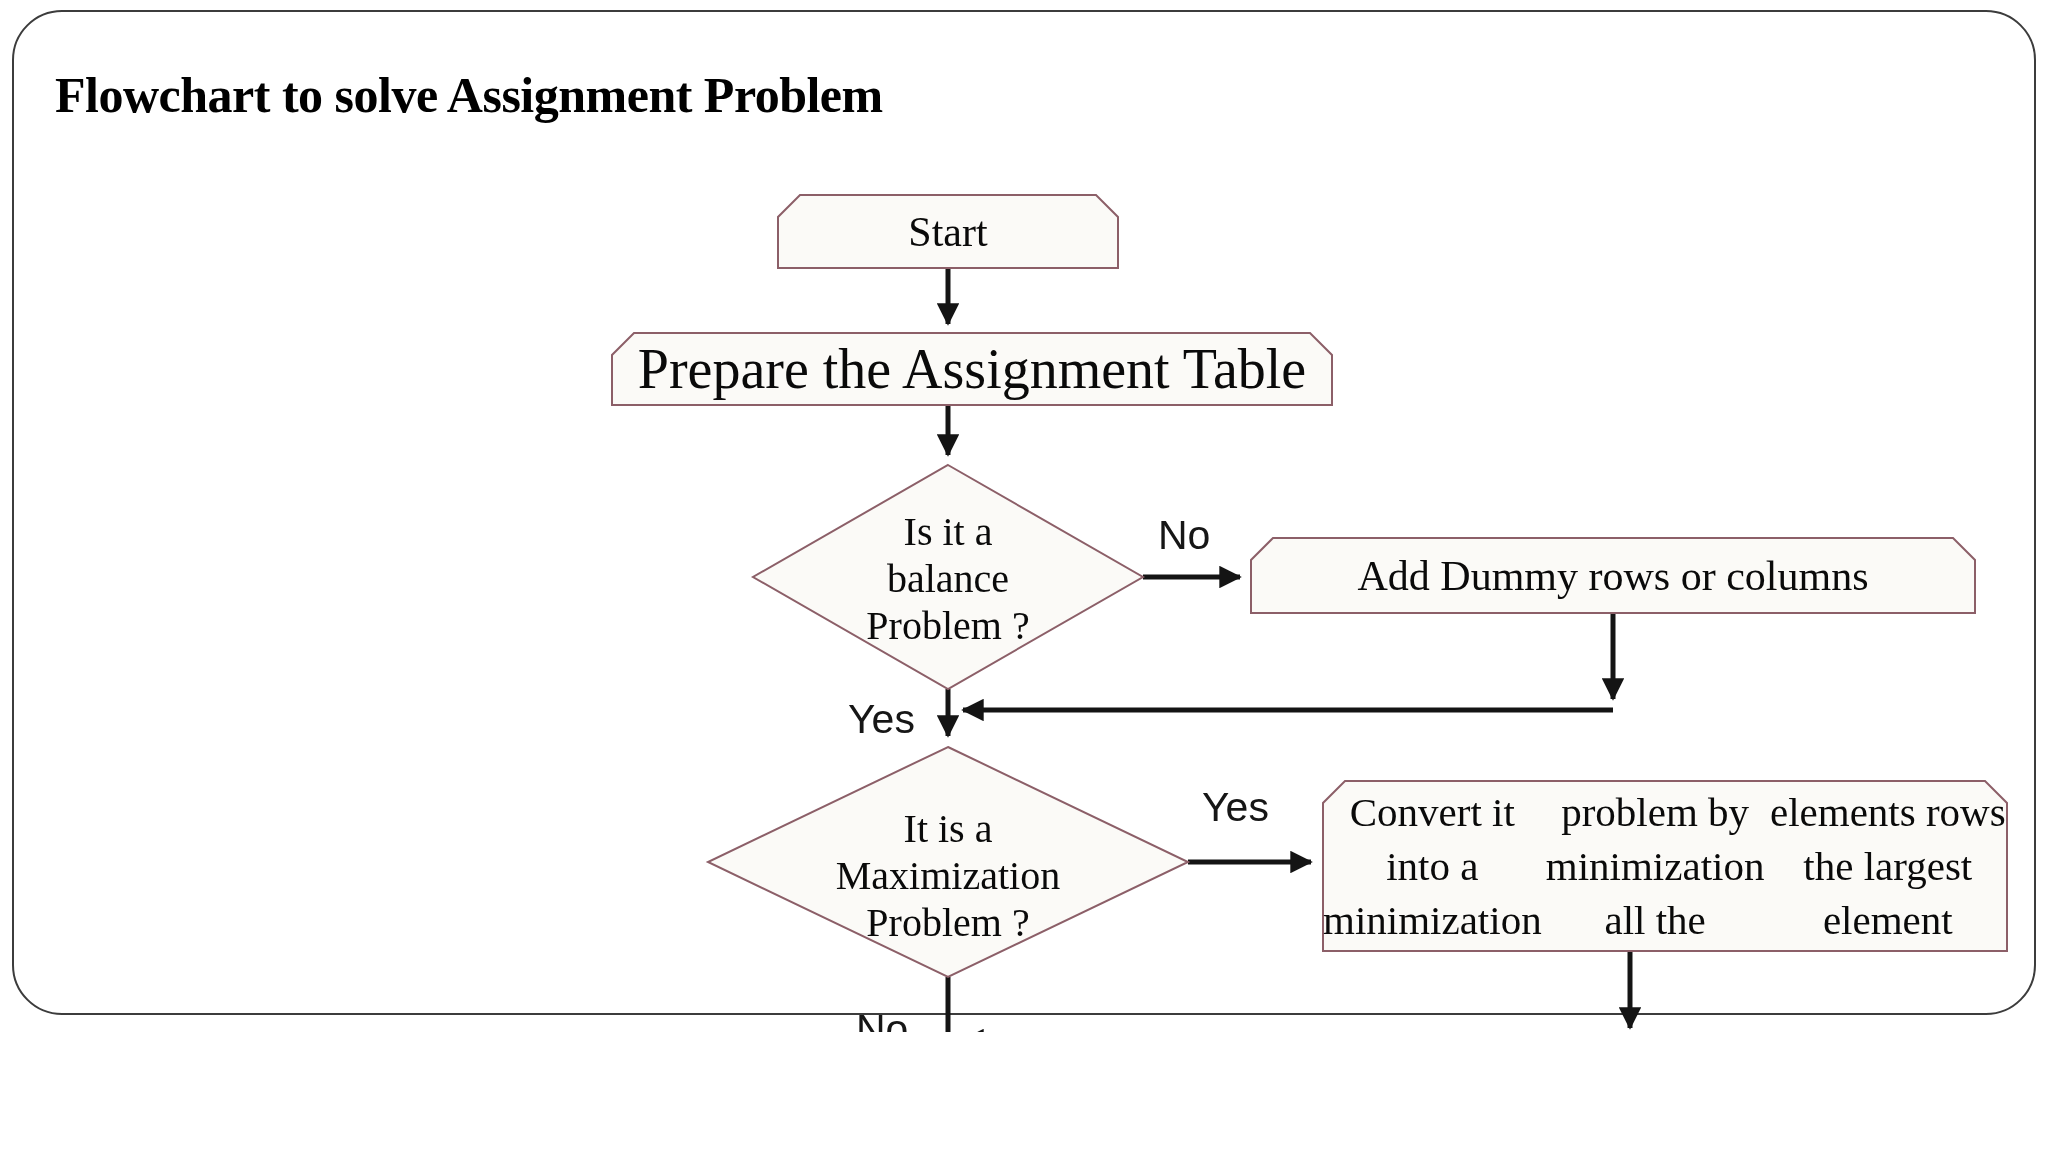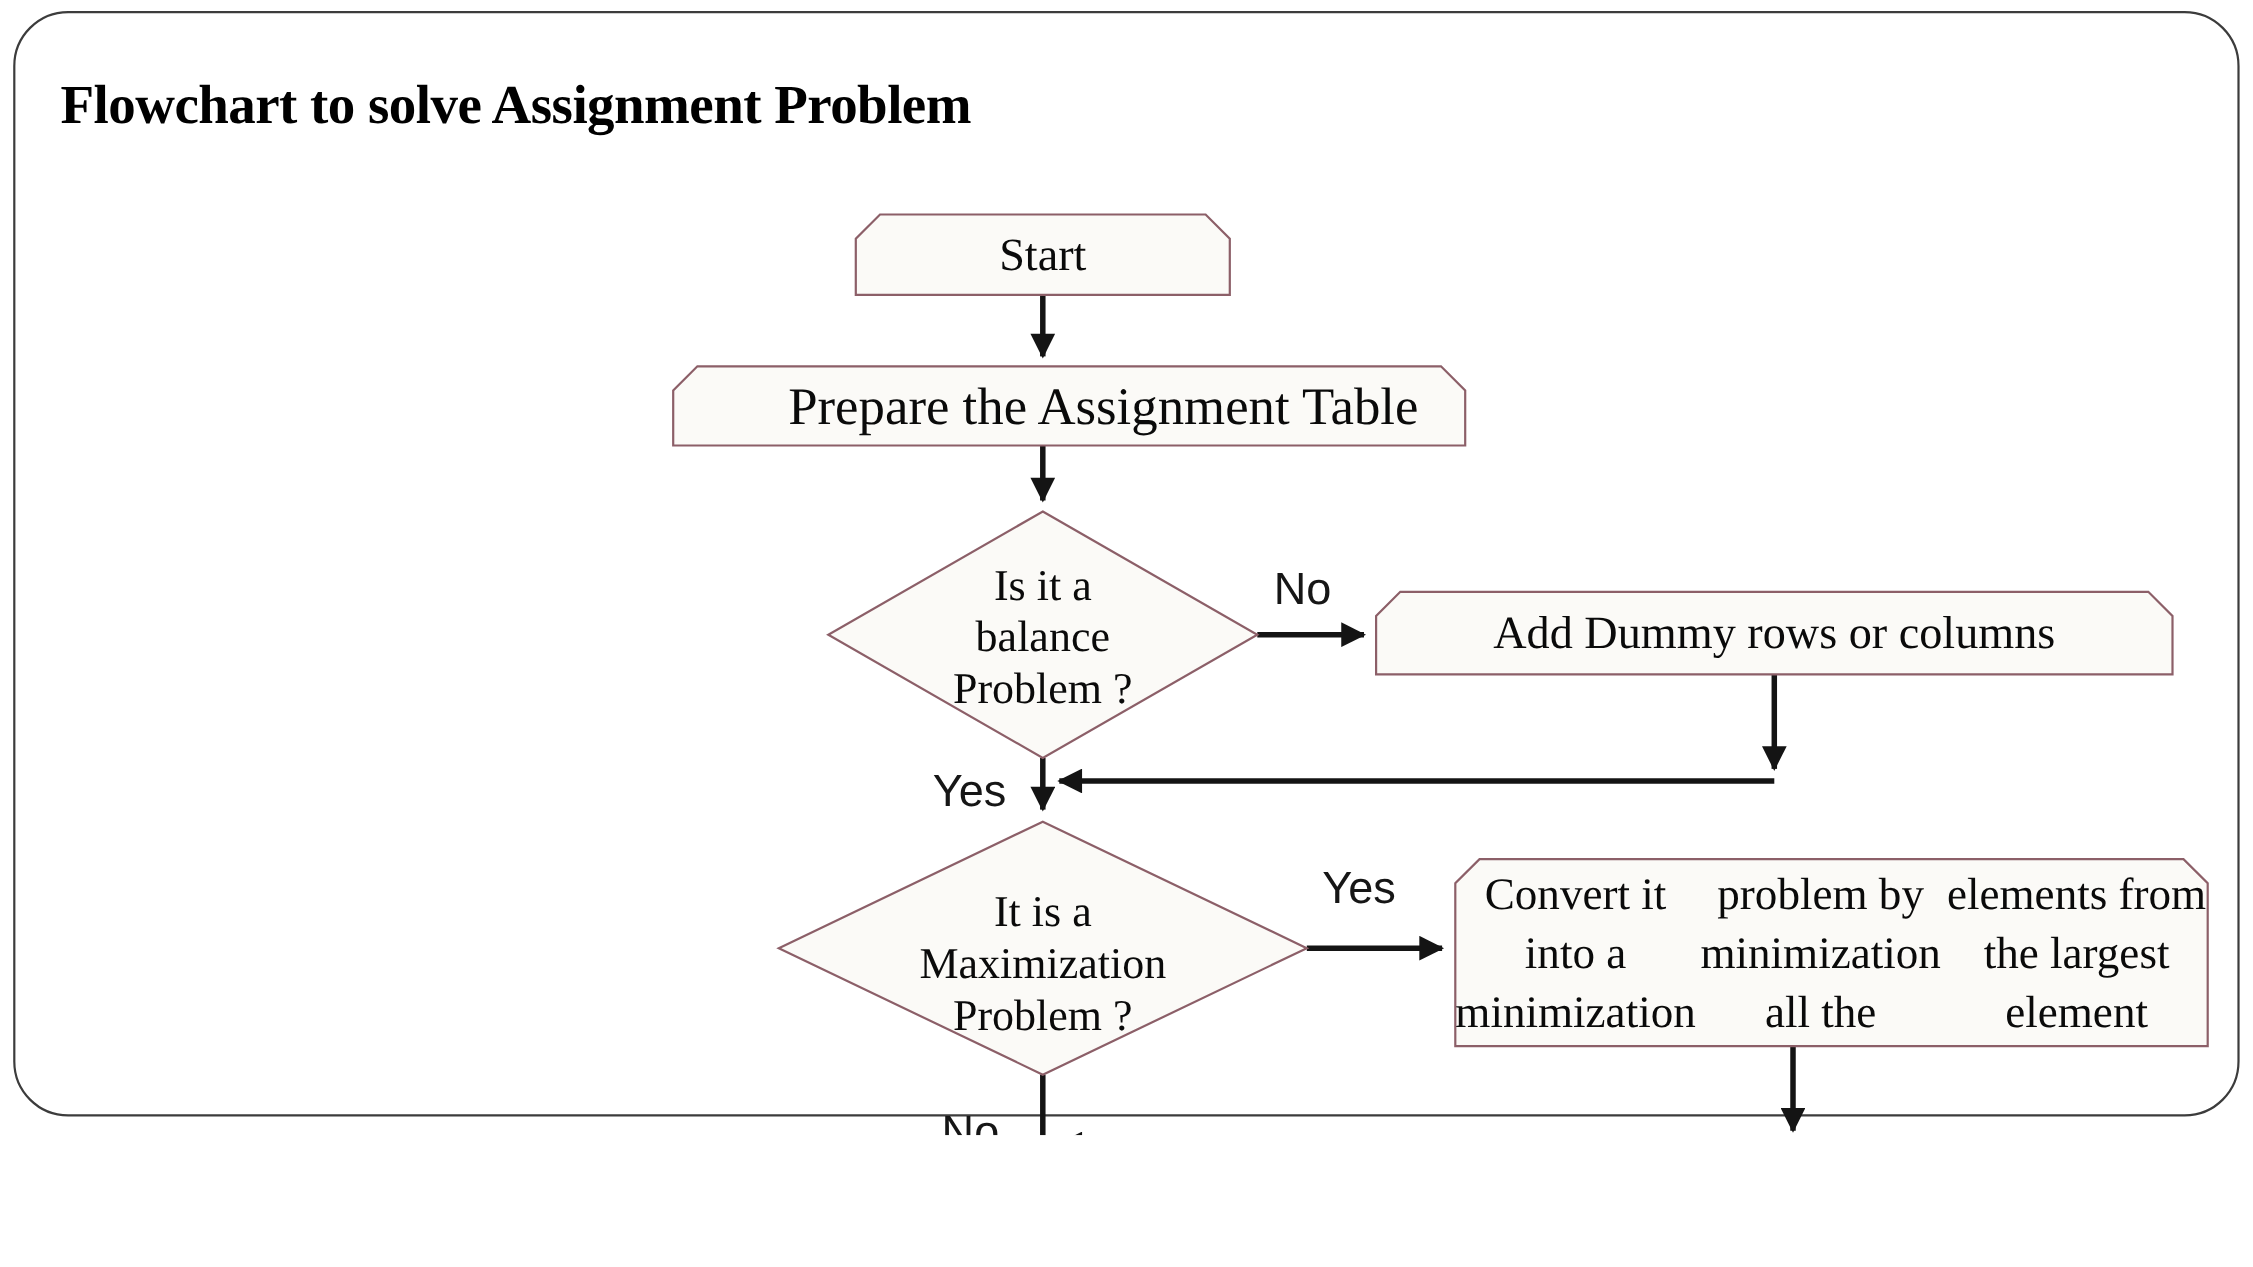--- a/index.html
+++ b/index.html
@@ -43,21 +43,21 @@
   svg .edge{stroke:var(--arrow);stroke-width:5px;fill:none;}
   .node-label{
     position:absolute;
     display:flex;align-items:center;justify-content:center;
     text-align:center;
     color:#0A0A0A;
     font-family:"Liberation Serif", serif;
   }
   .node-label .line{display:block;}
   .lbl-start{left:778px;top:195px;width:340px;height:73px;font-size:42px;border-radius:28px;}
-  .lbl-prepare{left:643px;top:333px;width:720px;height:72px;font-size:48px;text-align:right;}
+  .lbl-prepare{left:612px;top:333px;width:720px;height:72px;font-size:56px;text-align:right;}
   .lbl-d1{left:798px;top:504px;width:300px;height:148px;font-size:40px;line-height:47px;flex-direction:column;}
   .lbl-adddummy{left:1251px;top:538px;width:724px;height:75px;font-size:42px;}
   .lbl-d2{left:778px;top:790px;width:340px;height:146px;font-size:40px;line-height:47px;flex-direction:column;margin-top:12px;}
   .lbl-convert{left:1323px;top:781px;width:684px;height:170px;font-size:41px;line-height:54px;flex-direction:row;}
   .edge-label{
     position:absolute;
     font-family:"Liberation Sans", sans-serif;
     font-size:41px;
     color:var(--label-text);
     white-space:nowrap;
@@ -127,21 +127,21 @@
 
   <div class="node-label lbl-d2">
     <span class="line">It is a</span>
     <span class="line">Maximization</span>
     <span class="line">Problem ?</span>
   </div>
 
   <div class="node-label lbl-convert">
     <span class="line">Convert it into a minimization</span>
     <span class="line">problem by minimization all the</span>
-    <span class="line">elements from the largest element</span>
+    <span class="line">elements rows the largest element</span>
   </div>
 
   <div class="edge-label lbl-no1">No</div>
   <div class="edge-label lbl-yes1">Yes</div>
   <div class="edge-label lbl-yes2">Yes</div>
   <div class="edge-label lbl-no2">No</div>
 
   <div class="page-badge">
     <span>7</span>
   </div>

